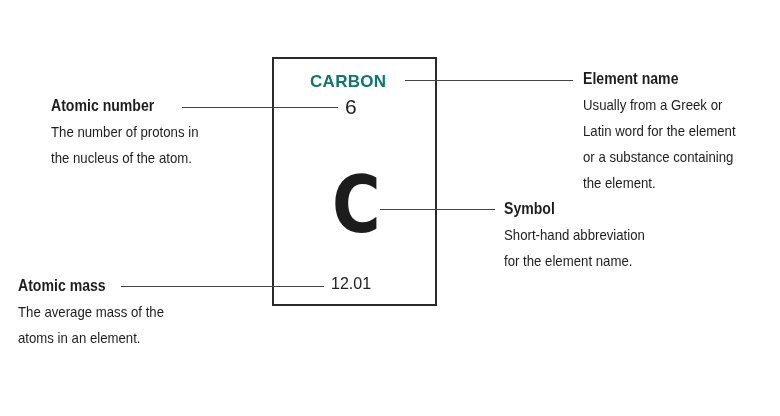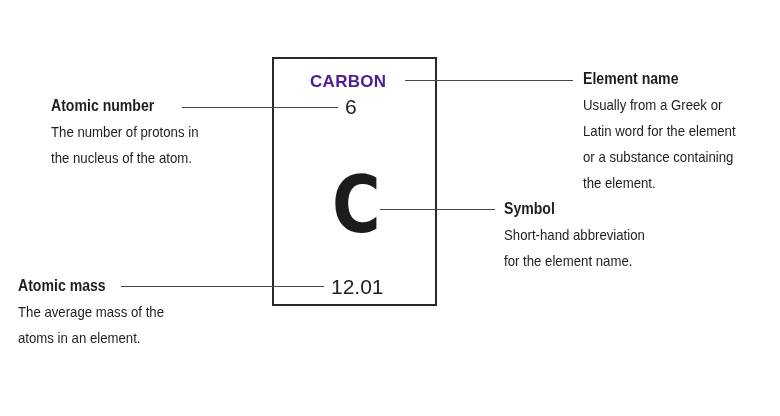--- a/index.html
+++ b/index.html
@@ -7,28 +7,28 @@
     width: 780px; height: 416px; background: #ffffff; position: relative;
     overflow: hidden; color: #1a1a1a;
   }
   .abs { position: absolute; }
   .box {
     left: 272px; top: 57px; width: 161px; height: 245px;
     border: 2px solid #2a2a2a; box-sizing: content-box;
   }
   .el-name {
     font-family: "Liberation Sans", sans-serif; font-weight: bold; font-size: 17px;
-    letter-spacing: 0.3px; color: #4c1d95;
+    letter-spacing: 0.3px; color: #0f766e;
   }
   .el-num { font-family: "Liberation Sans", sans-serif; font-size: 21px; color: #222; }
   .el-sym {
     font-family: "DejaVu Sans", sans-serif; font-weight: bold; font-size: 78px;
     color: #1c1c1c; transform: scaleX(0.85); transform-origin: left top;
   }
-  .el-mass { font-family: "Liberation Sans", sans-serif; font-size: 21px; color: #222; }
+  .el-mass { font-family: "Liberation Sans", sans-serif; font-size: 16px; color: #222; }
   .line { height: 1px; background: #444; }
   .label {
     font-family: "Liberation Sans", sans-serif; font-size: 15px; line-height: 26px;
     color: #1e1e1e; transform: scaleX(0.88); transform-origin: left top; white-space: nowrap;
   }
   .label .title { font-weight: bold; font-size: 16px; display: block; }
   .label .desc { display: block; }
 </style>
 </head>
 <body>

